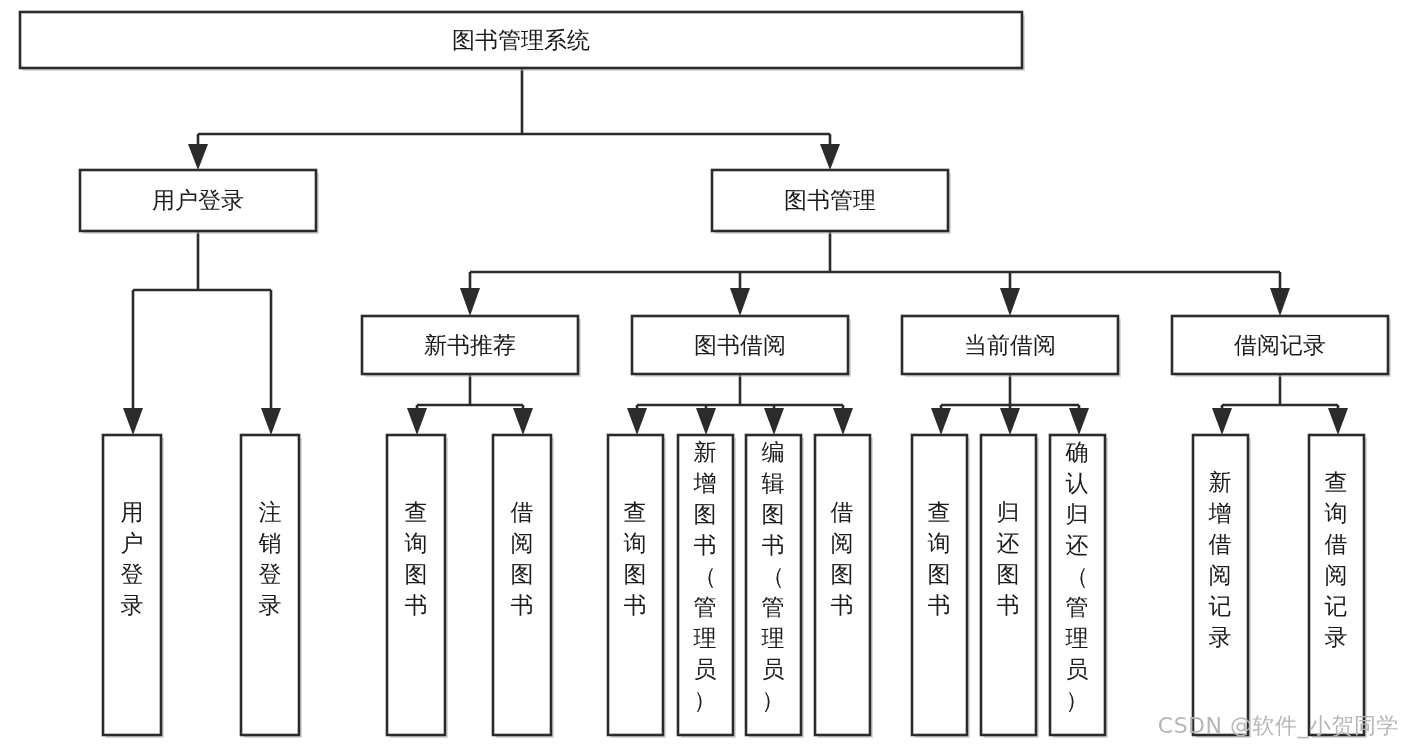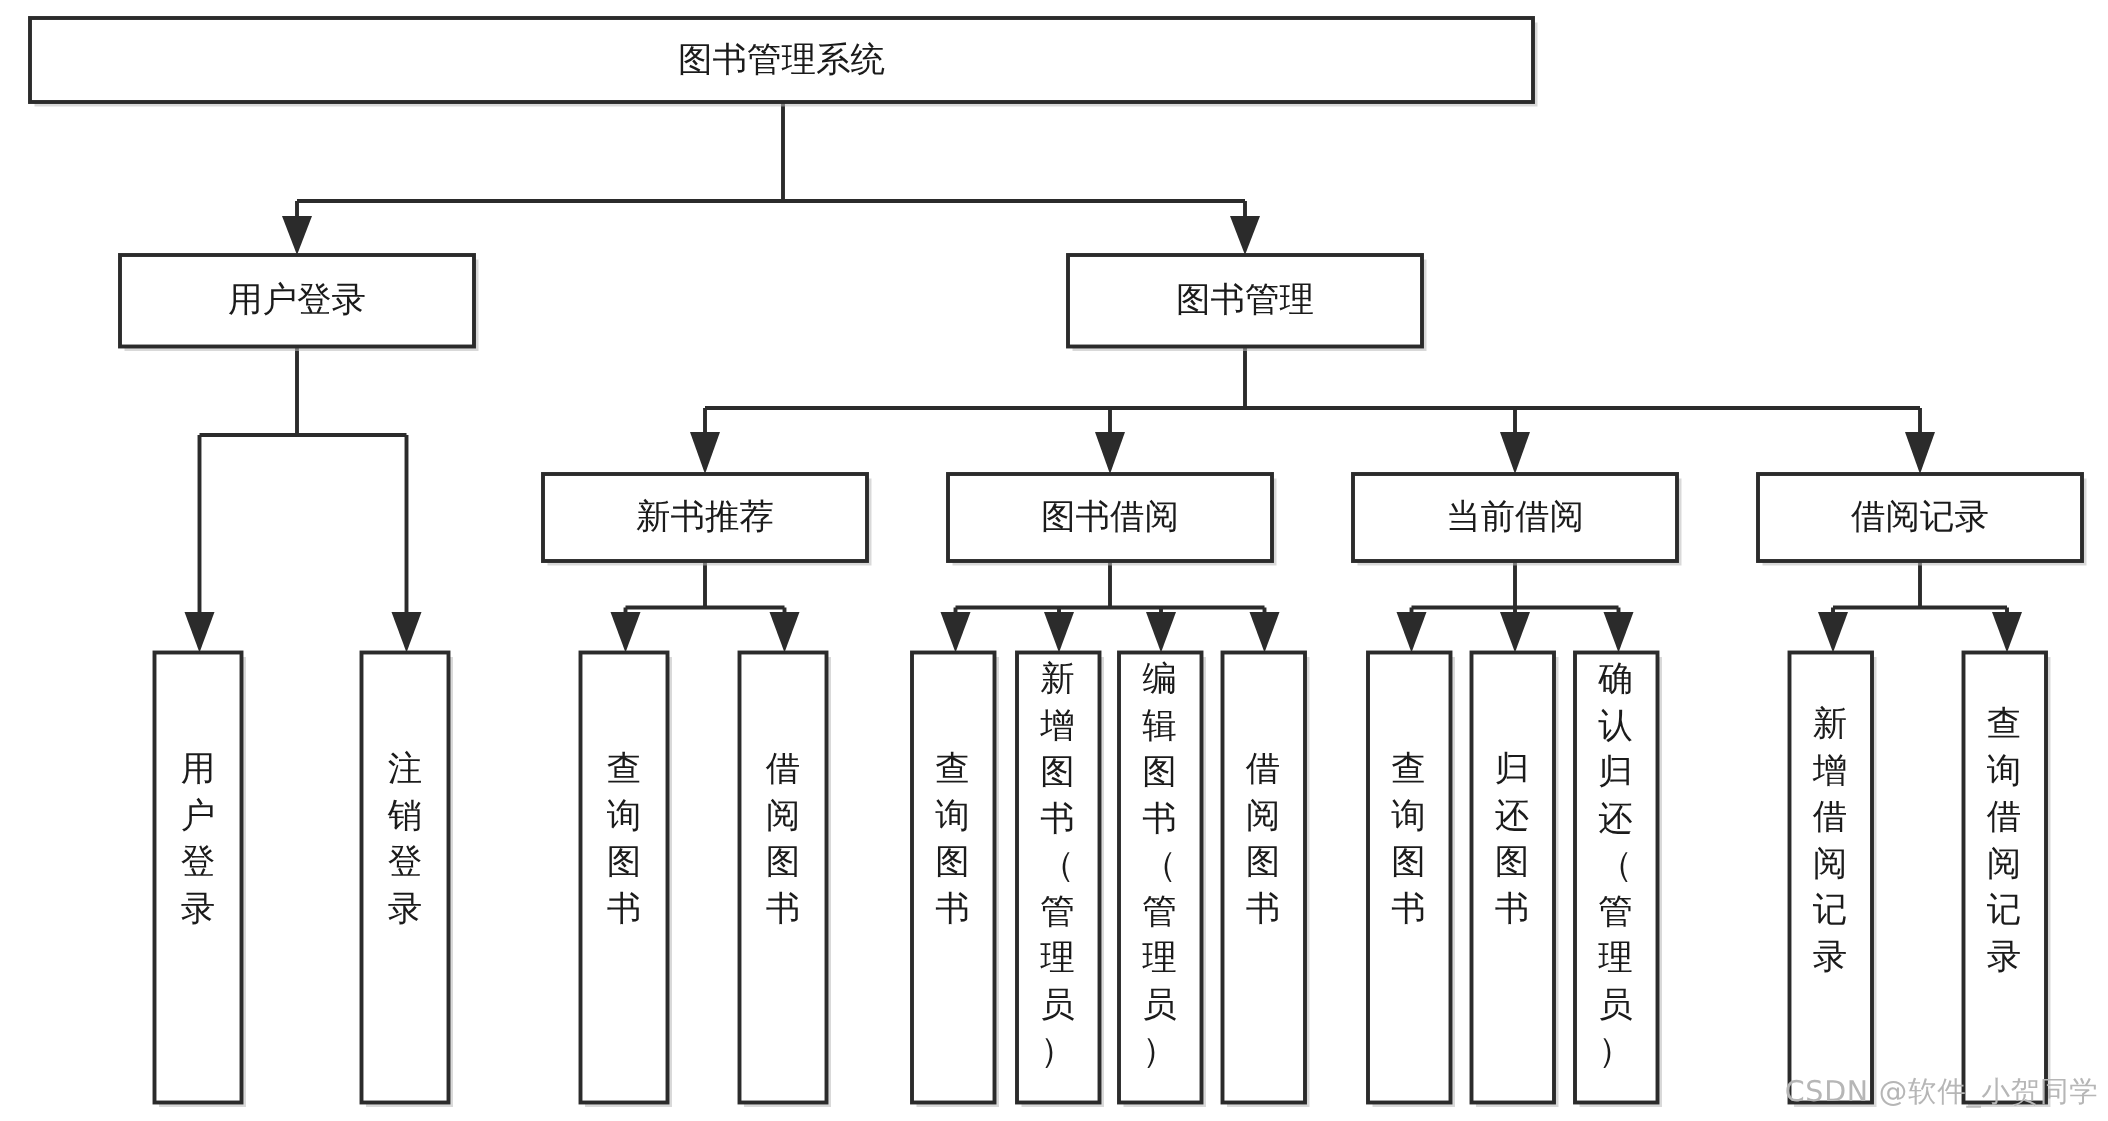--- a/index.html
+++ b/index.html
@@ -59,21 +59,21 @@
     font-family: "DejaVu Sans", "Liberation Sans", sans-serif;
     fill: #1b1b1b;
     font-size: 23px;
     text-anchor: middle;
   }
   .watermark {
     position: absolute;
     right: 6px;
     bottom: 6px;
     font-family: "DejaVu Sans", "Liberation Sans", sans-serif;
-    font-size: 19px;
+    font-size: 22px;
     color: #b6b6b6;
     letter-spacing: 0.5px;
     white-space: nowrap;
     user-select: none;
   }
 </style>
 </head>
 <body>
 
 <div id="diagram-root">

